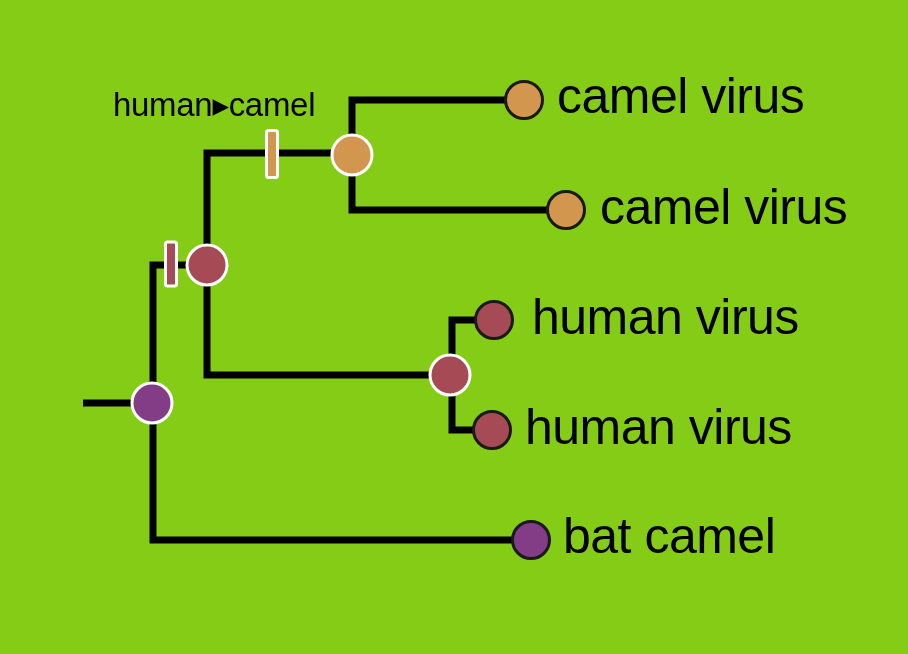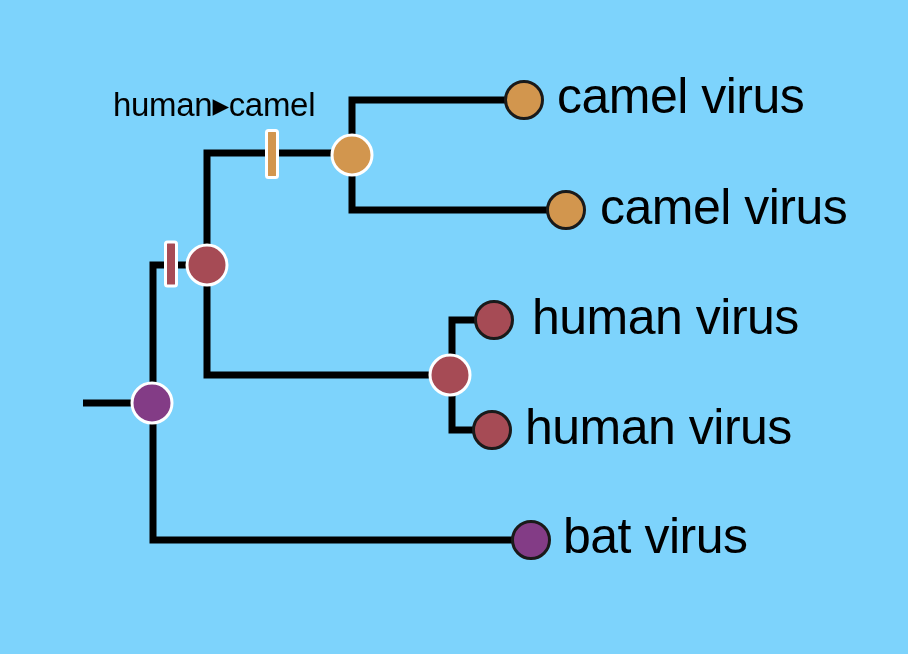--- a/index.html
+++ b/index.html
@@ -5,21 +5,21 @@
   html, body {
     margin: 0;
     padding: 0;
     background: #ffffff;
     font-family: "Liberation Sans", "DejaVu Sans", sans-serif;
   }
   .canvas {
     position: relative;
     width: 908px;
     height: 654px;
-    background: #7dd3fc;
+    background: #84cc16;
     overflow: hidden;
   }
   .canvas svg {
     position: absolute;
     left: 0;
     top: 0;
   }
   .label {
     position: absolute;
     white-space: nowrap;
@@ -58,14 +58,14 @@
       <circle cx="492" cy="430" r="18.5" fill="#a64b55" stroke="#1a1a1a" stroke-width="3"></circle>
       <circle cx="531" cy="540" r="18.5" fill="#833c86" stroke="#1a1a1a" stroke-width="3"></circle>
     </svg>
 
   <div class="label transition-label" style="left: 113px; top: 105px;">human▸camel</div>
 
   <div class="label tip-label" style="left: 557px; top: 97px;">camel virus</div>
   <div class="label tip-label" style="left: 600px; top: 208px;">camel virus</div>
   <div class="label tip-label" style="left: 532px; top: 318px;">human virus</div>
   <div class="label tip-label" style="left: 525px; top: 428px;">human virus</div>
-  <div class="label tip-label" style="left: 563px; top: 537px;">bat virus</div>
+  <div class="label tip-label" style="left: 563px; top: 537px;">bat camel</div>
 </div>
 
 </body></html>

